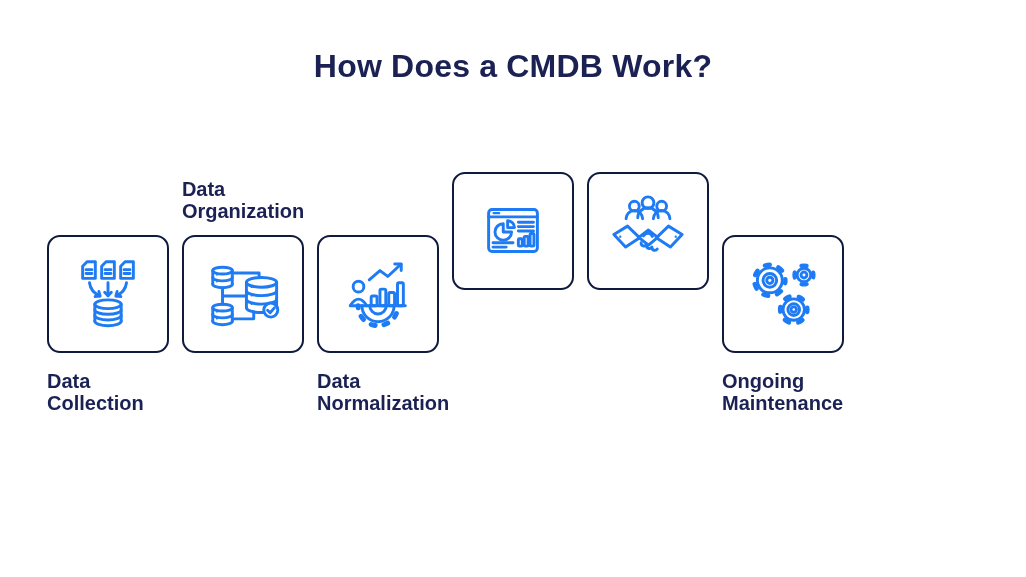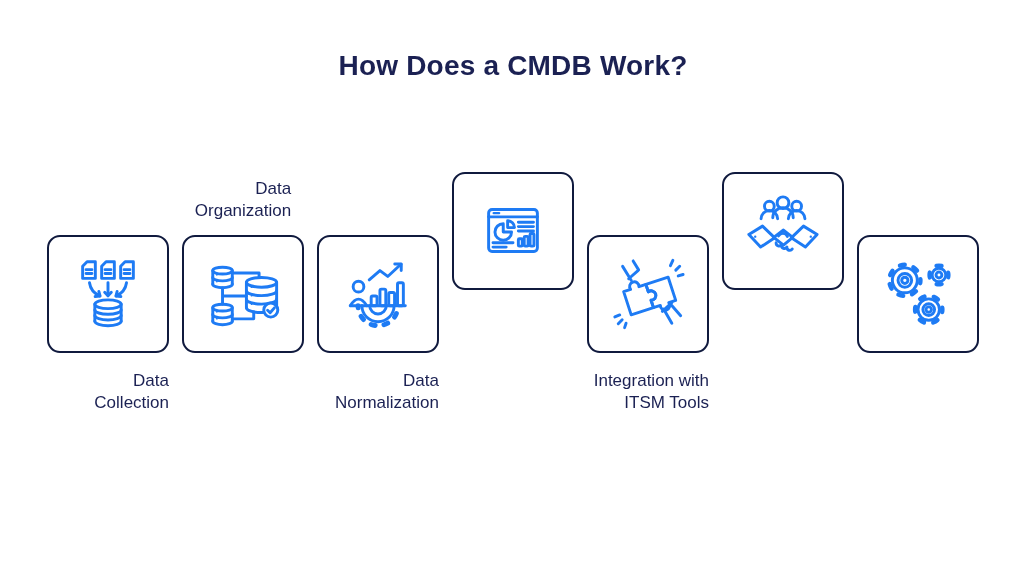--- a/index.html
+++ b/index.html
@@ -5,39 +5,39 @@
   * { margin: 0; padding: 0; box-sizing: border-box; }
   html, body { width: 1026px; height: 577px; }
   body {
     background: var(--background, #ffffff);
     font-family: "Liberation Sans", sans-serif;
     overflow: hidden;
   }
   .title {
     text-align: center;
     margin-top: 48px;
-    font-size: 28px;
+    font-size: 32px;
     line-height: 36px;
     font-weight: 800;
     letter-spacing: 0.2px;
     color: var(--title-color, #1b2153);
   }
   .row {
     width: 932px;
     margin: 88px auto 0;
     display: flex;
     gap: 13px;
   }
   .column { width: 122px; display: flex; flex-direction: column; }
   .label-area {
     color: var(--label-color, #1b2153);
-    font-weight: 400;
-    font-size: 17px;
+    font-weight: 700;
+    font-size: 20px;
     line-height: 22px;
-    text-align: right;
+    text-align: left;
     white-space: pre-line;
   }
   .label-top {
     height: 50px;
     display: flex;
     align-items: flex-end;
     justify-content: center;
     margin-bottom: 13px;
   }
   .label-bottom { margin-top: 17px; }
@@ -155,37 +155,20 @@
           <path d="M45.5 31 H61 M45.5 35.5 H61 M45.5 40 H61"></path>
           <rect x="45.5" y="48" width="4" height="7.5" rx="1"></rect>
           <rect x="51.5" y="45.5" width="4" height="10" rx="1"></rect>
           <rect x="57.5" y="42.5" width="4" height="13" rx="1"></rect>
           <path d="M19.5 52 H40 M19.5 56.5 H33"></path>
         </svg>
       </div>
       <div class="label-area label-bottom"></div>
     </div>
 
-    <div class="column">
-      <div class="label-area label-top"></div>
-      <div class="box">
-        <svg width="78" height="78" viewBox="0 0 80 80" fill="none" stroke="currentColor" stroke-width="3" stroke-linecap="round" stroke-linejoin="round">
-          <g transform="rotate(-18 40 40)">
-            <path d="M17 30 h7.5 a4.8 4.8 0 1 1 9 0 h7.5 v8 a4.8 4.8 0 1 1 0 9 v8 h-24 z"></path>
-            <path d="M41 30 h24 v25 h-7.5 a4.8 4.8 0 1 1 -9 0 h-7.5 v-8 a4.8 4.8 0 1 0 0 -9 v-8 z"></path>
-            <path d="M24 5 L28 21.5 M36 3 L38.5 13.5 M26 19 L38 13.8"></path>
-            <path d="M54 76 L50.5 59.5 M65 71.5 L59 57.5 M48.5 61.5 L60.5 56"></path>
-          </g>
-          <path d="M63 11 L65.5 5.5 M68.5 15.5 L72.5 11.5 M71 21.5 L76 20"></path>
-          <path d="M11 61.5 L6 63.5 M13.5 66.5 L9.5 70.5 M17.5 70 L16 74.5"></path>
-        </svg>
-      </div>
-      <div class="label-area label-bottom">Integration with
-ITSM Tools</div>
-    </div>
 
     <div class="column">
       <div class="box">
         <svg width="78" height="78" viewBox="0 0 80 80" fill="none" stroke="currentColor" stroke-width="3" stroke-linecap="round" stroke-linejoin="round">
           <circle cx="26" cy="14.5" r="5"></circle>
           <circle cx="54" cy="14.5" r="5"></circle>
           <circle cx="40" cy="11" r="6"></circle>
           <path d="M17.5 27.5 a8.5 8.5 0 0 1 17 0"></path>
           <path d="M45.5 27.5 a8.5 8.5 0 0 1 17 0"></path>
           <path d="M29.5 26.5 a10.5 10.5 0 0 1 21 0"></path>
@@ -211,16 +194,18 @@
           <circle cx="26.5" cy="26" r="3.2"></circle>
           <circle cx="61.5" cy="20.5" r="9.8" stroke-width="4.2" stroke-dasharray="5.5 9.9" stroke-dashoffset="3"></circle>
           <circle cx="61.5" cy="20.5" r="7"></circle>
           <circle cx="61.5" cy="20.5" r="3"></circle>
           <circle cx="51" cy="56" r="14" stroke-width="4.5" stroke-dasharray="5 9.66" stroke-dashoffset="2.5"></circle>
           <circle cx="51" cy="56" r="11"></circle>
           <circle cx="51" cy="56" r="6"></circle>
           <circle cx="51" cy="56" r="2.8"></circle>
         </svg>
       </div>
+      <div class="label-area label-bottom">Ongoing
+Maintenance</div>
     </div>
 
   </div>
 </div>
 
 </body></html>

